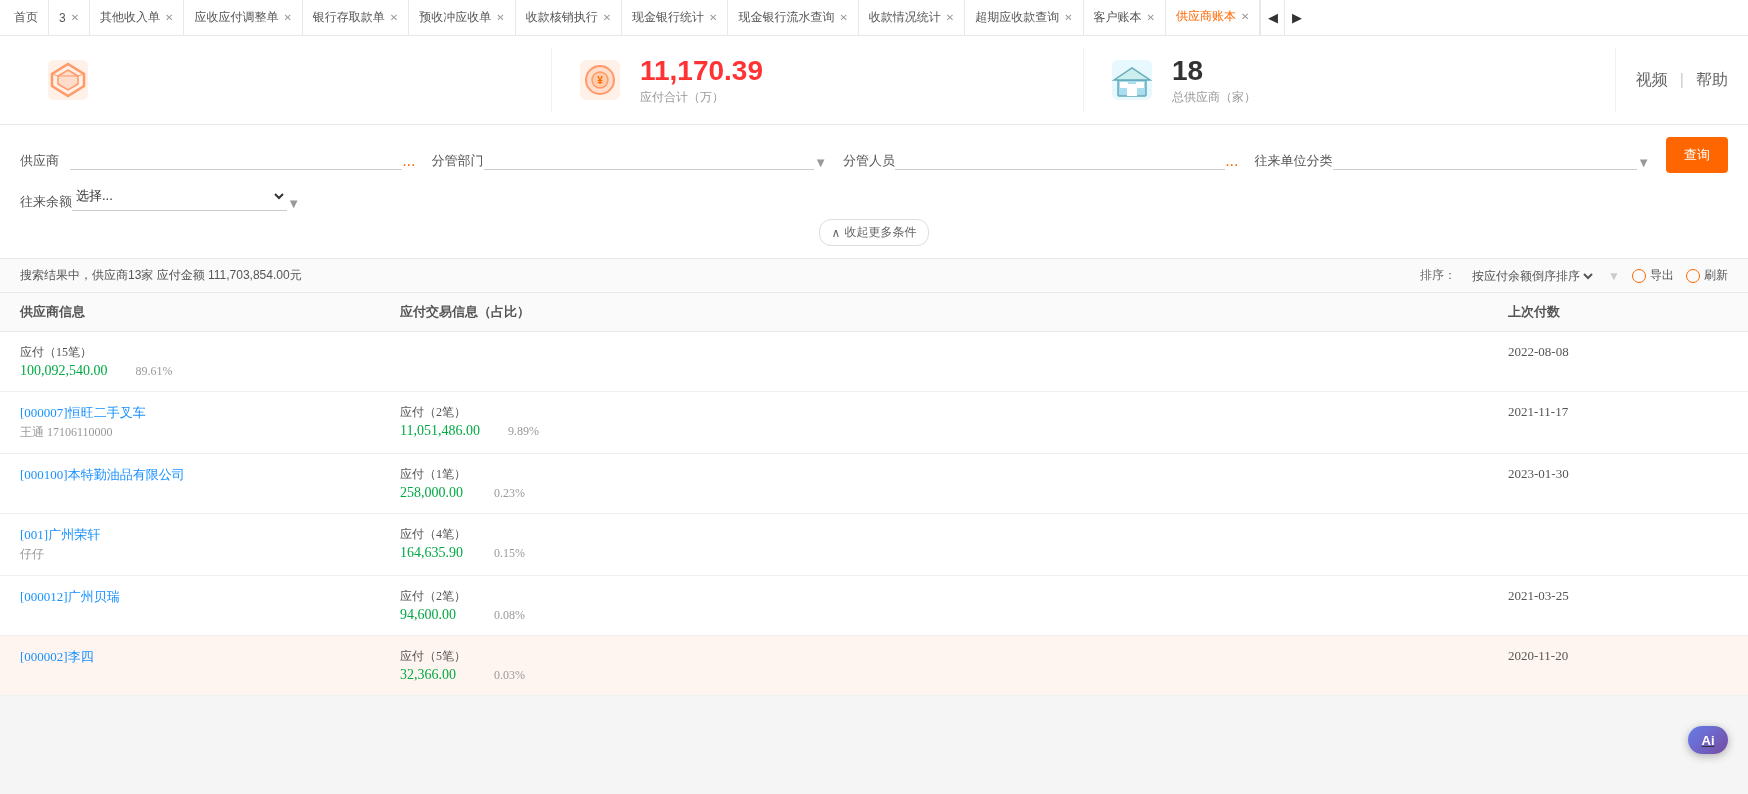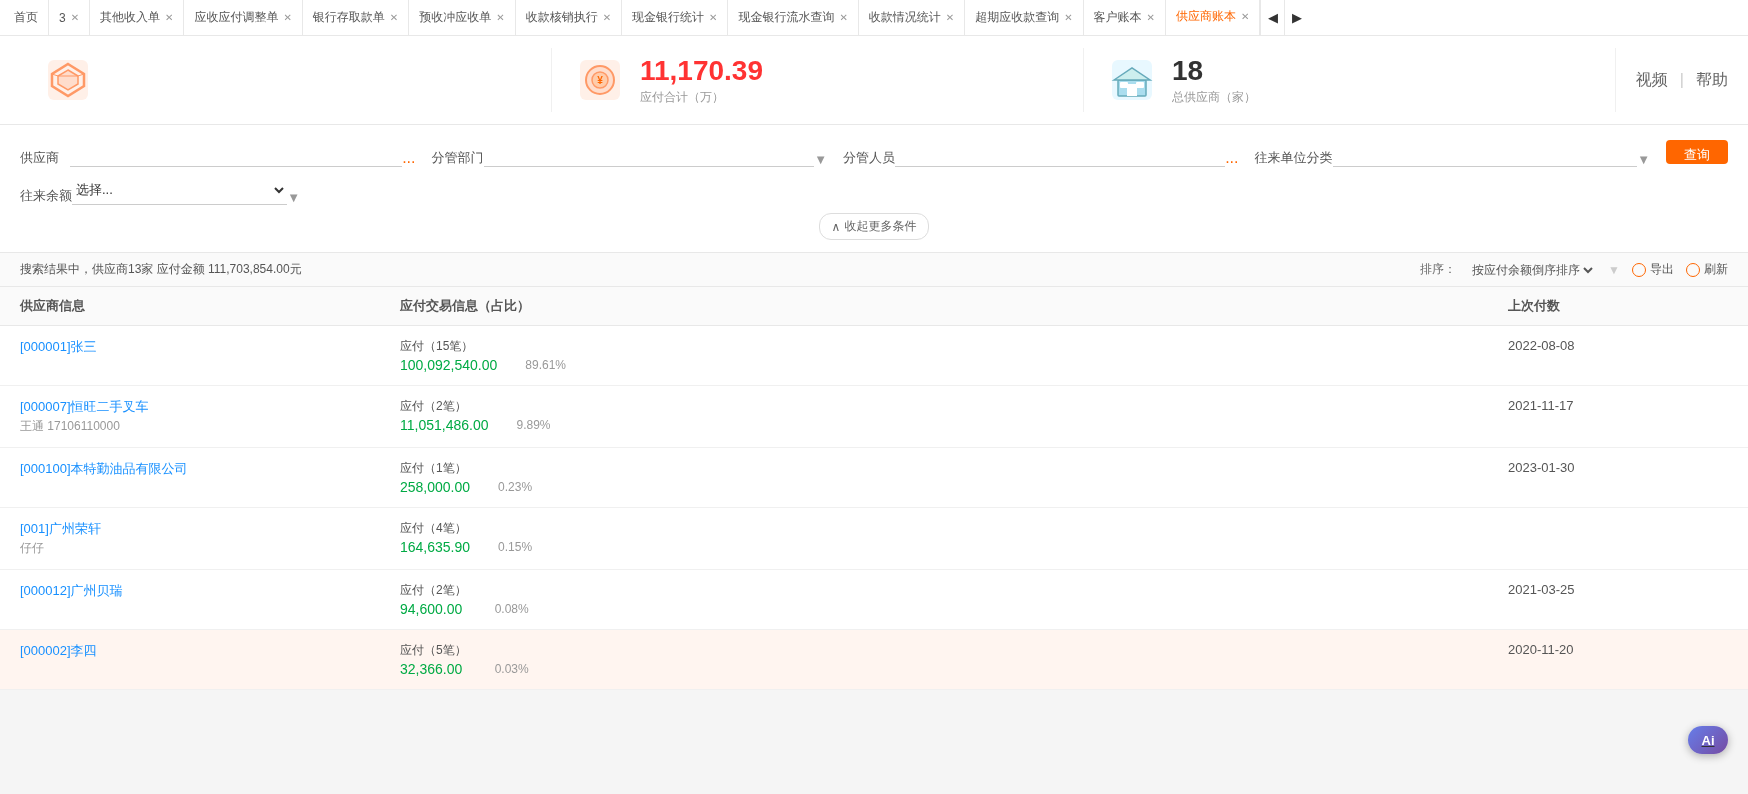--- a/index.html
+++ b/index.html
@@ -56,21 +56,21 @@
       outline: none; font-size: 13px; color: #333; padding: 0 4px; background: transparent;
     }
     .filter-dots { color: #ff6600; cursor: pointer; font-size: 16px; }
     .filter-select {
       flex: 1; height: 30px; border: none; border-bottom: 1px solid #ccc;
       background: transparent; font-size: 13px; color: #333; outline: none; cursor: pointer;
     }
     .filter-dropdown-icon { color: #999; cursor: pointer; }
     .search-btn {
       background: #ff6600; color: #fff; border: none; border-radius: 4px;
-      padding: 6px 18px; font-size: 13px; cursor: pointer; height: 24px;
+      padding: 6px 18px; font-size: 13px; cursor: pointer; height: 36px;
     }
     .collapse-btn {
       display: flex; align-items: center; justify-content: center;
       gap: 4px; font-size: 12px; color: #666; cursor: pointer;
       padding: 4px 12px; border: 1px solid #ddd; border-radius: 12px;
       background: #fff; margin: 4px auto; width: fit-content;
     }
 
     
     .results-bar {
@@ -78,21 +78,21 @@
       padding: 8px 20px; background: #fafafa; border-bottom: 1px solid #e8e8e8;
       font-size: 12px; color: #555;
     }
     .results-bar .right-actions { display: flex; align-items: center; gap: 12px; }
     .sort-label { color: #666; }
     .sort-select { border: none; background: transparent; font-size: 12px; color: #555; cursor: pointer; outline: none; }
     .action-btn { display: flex; align-items: center; gap: 4px; cursor: pointer; color: #555; font-size: 12px; }
     .action-btn .icon { width: 14px; height: 14px; border-radius: 50%; border: 1px solid #ff6600; display: inline-block; }
 
     
-    .table-wrapper { background: #ec4899; }
+    .table-wrapper { background: #ec4899; font-family: Liberation Serif, serif; }
     .table-header {
       display: flex; align-items: center; padding: 10px 20px;
       background: #fafafa; border-bottom: 1px solid #e8e8e8;
       font-size: 13px; font-weight: bold; color: #555;
     }
     .col-supplier { flex: 0 0 380px; }
     .col-transaction { flex: 1; }
     .col-lastpay { flex: 0 0 220px; }
 
     .table-row-item {
@@ -284,23 +284,20 @@
 </div>
 
 <div class="table-wrapper">
   <div class="table-header">
     <div class="col-supplier">供应商信息</div>
     <div class="col-transaction">应付交易信息（占比）</div>
     <div class="col-lastpay">上次付数</div>
   </div>
 
   <div class="table-row-item">
-    <div class="col-supplier">
-      <a class="supplier-link">[000001]张三</a>
-    </div>
     <div class="col-transaction">
       <div class="transaction-content">
         <div>
           <div class="trans-label">
             <span>应付</span><span>（15笔）</span>
           </div>
           <div class="trans-amount">100,092,540.00</div>
         </div>
         <div class="trans-percent">89.61%</div>
       </div>

